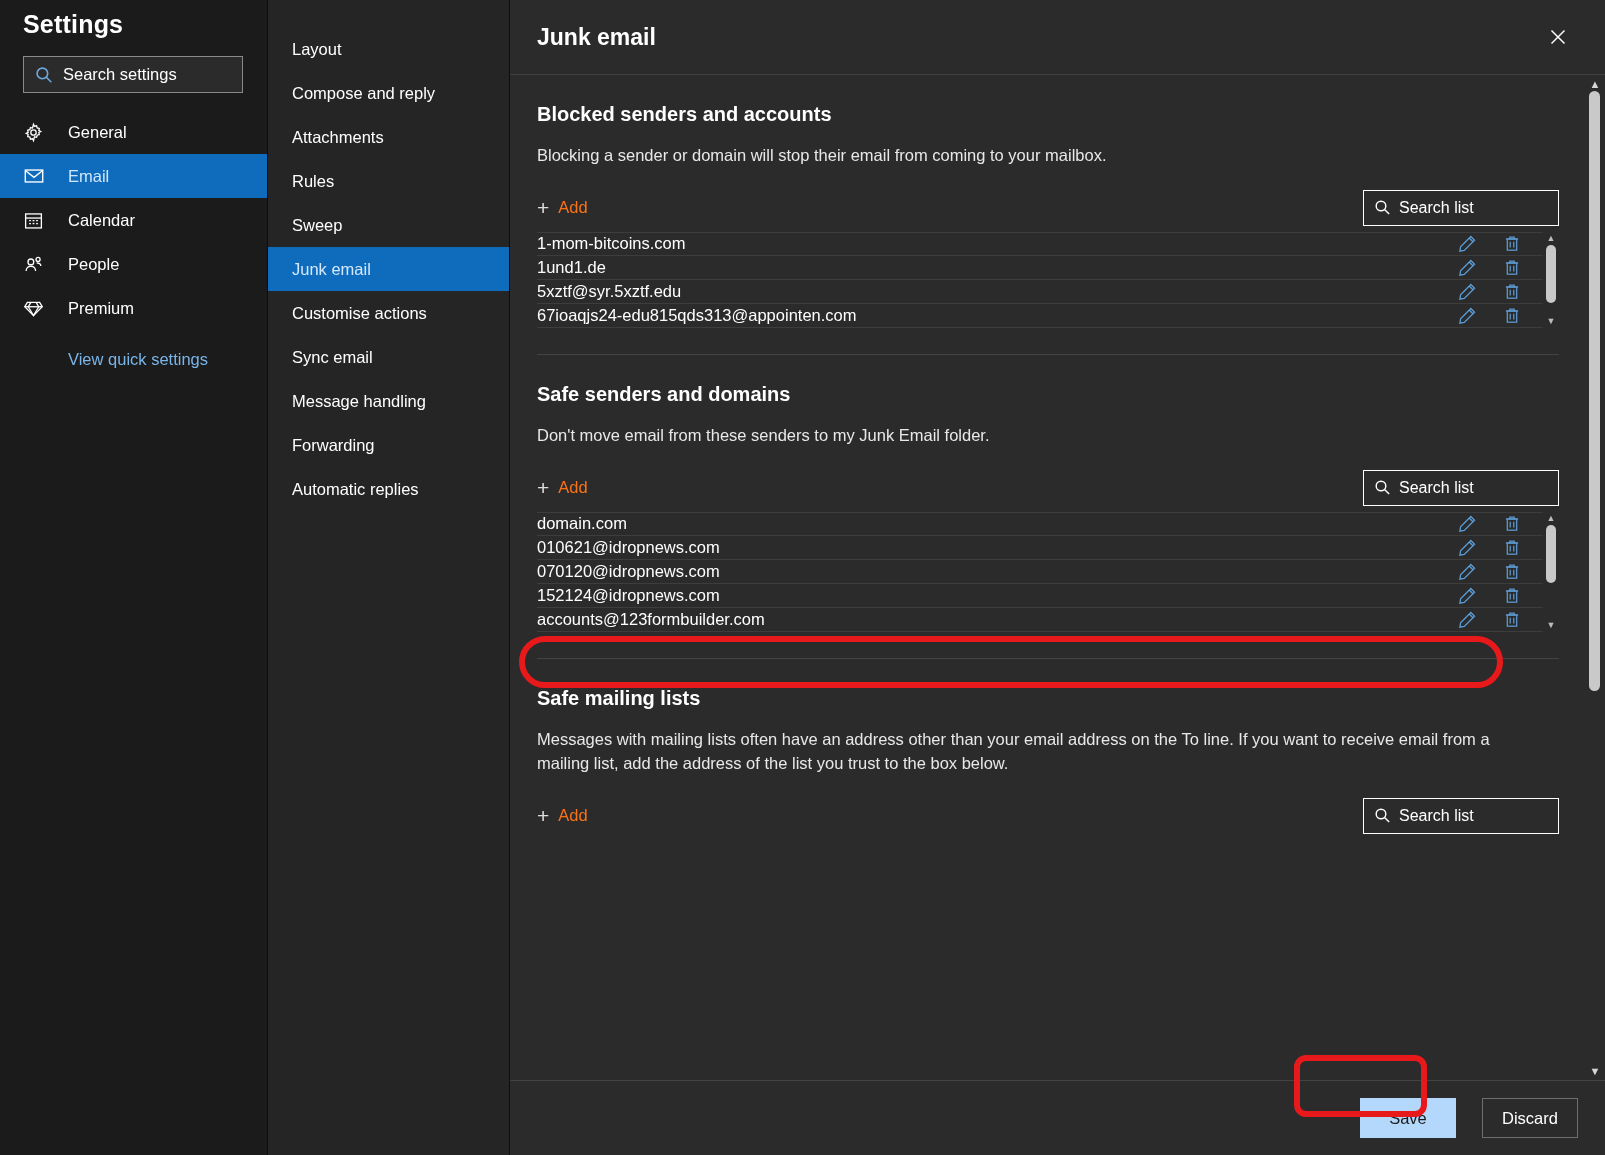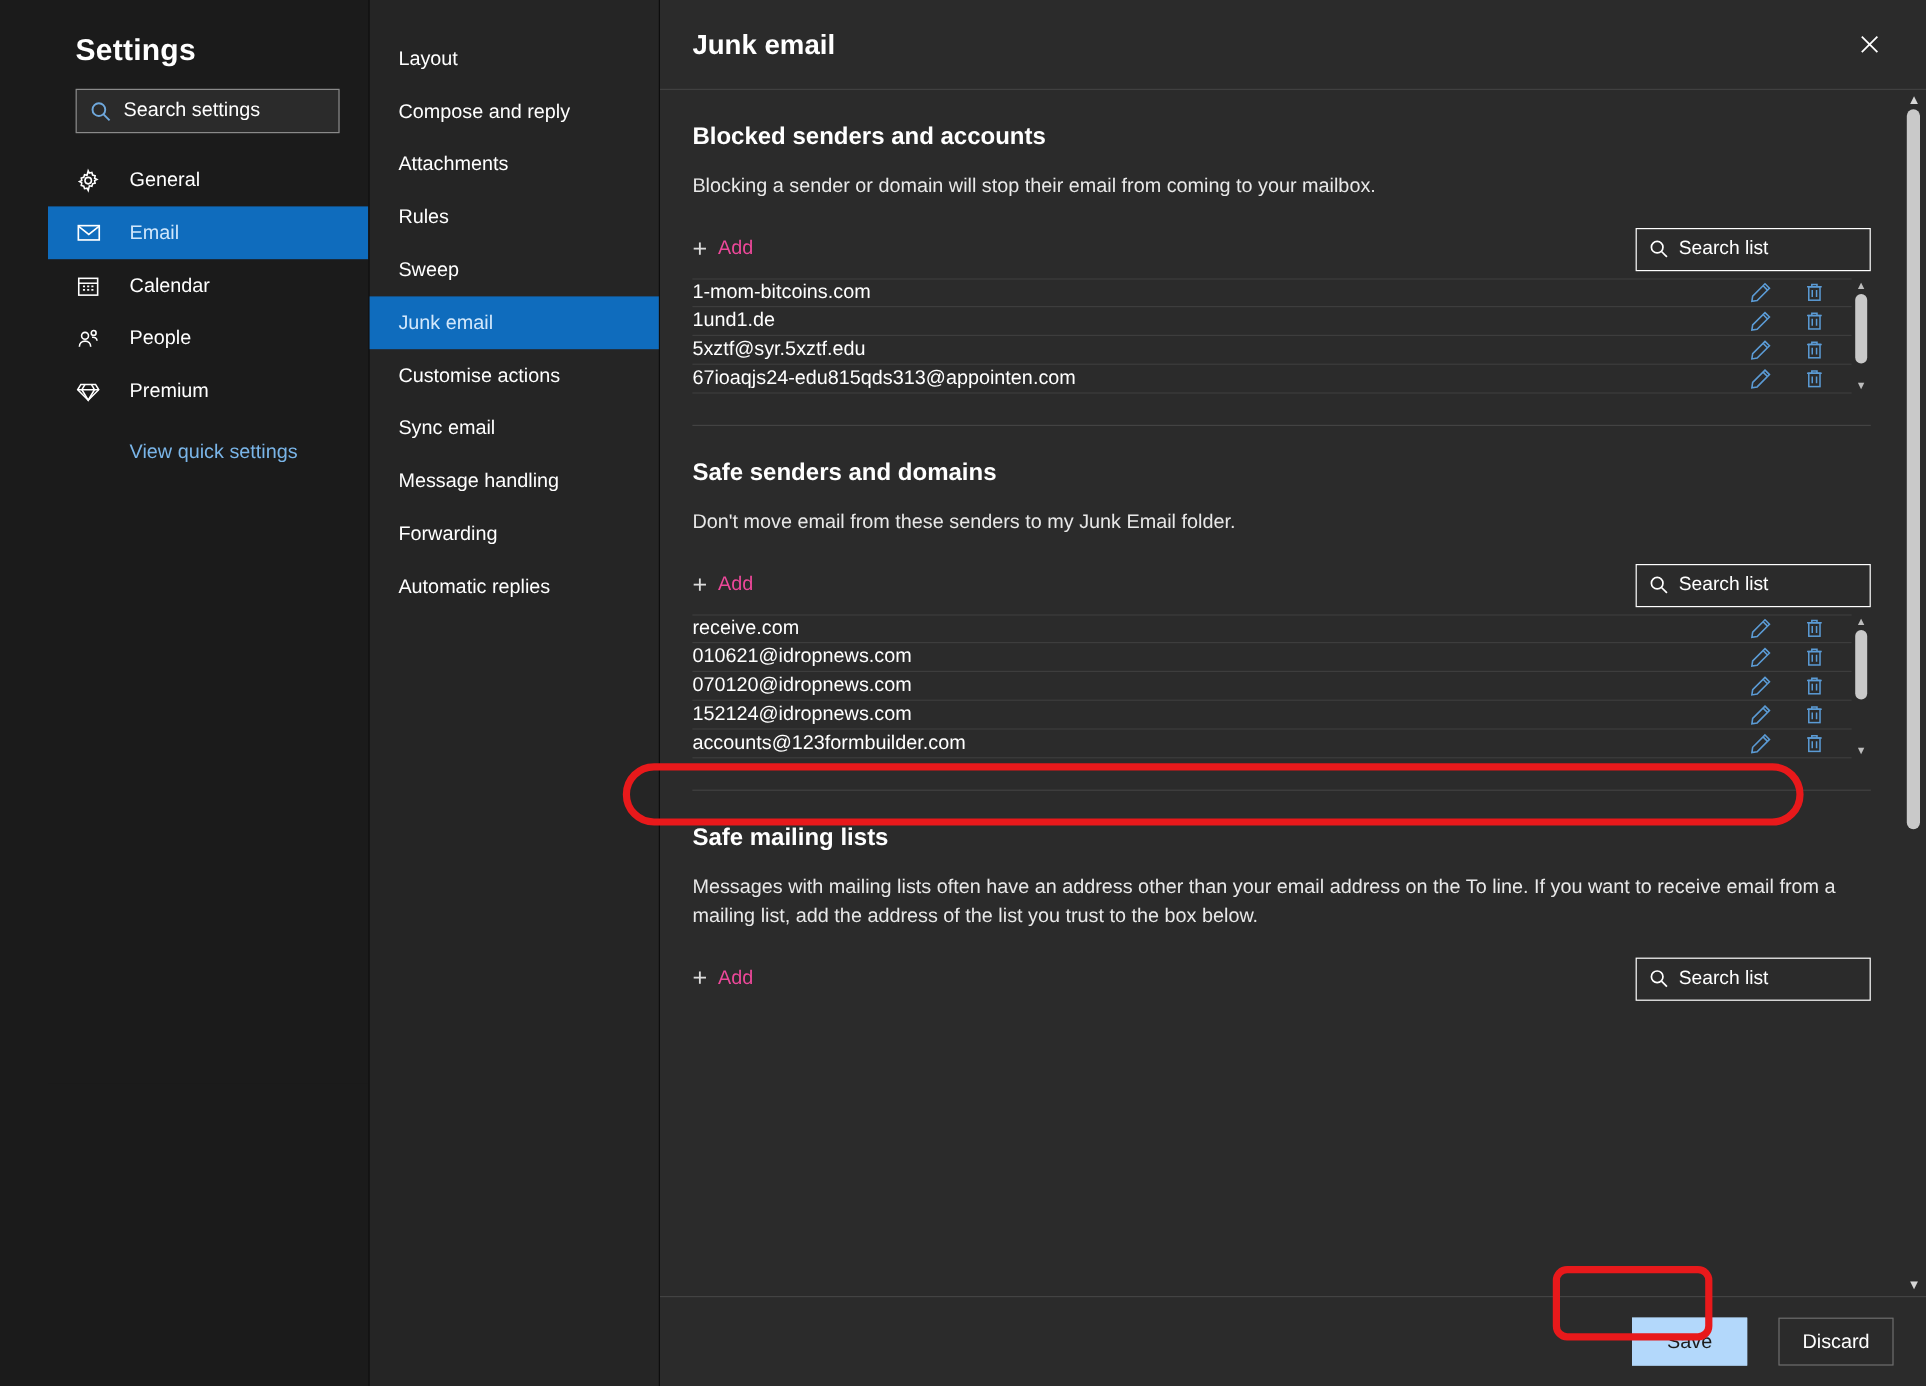--- a/index.html
+++ b/index.html
@@ -9,22 +9,21 @@
     font-family: "Liberation Sans", sans-serif;
     overflow: hidden;
   }
   .app { display: flex; width: 1605px; height: 1155px; }
 
   
   .sidebar {
     width: 267px; height: 903px;
     background: #1b1b1b;
     flex: 0 0 267px;
-    padding-top: 28px;
-    margin-left: 40px;
+    padding-top: 10px;
   }
   .sidebar-title {
     color: #ffffff; font-size: 25px; font-weight: bold;
     padding: 0 0 0 23px; margin-bottom: 17px; letter-spacing: .2px;
   }
   .search-settings {
     margin: 0 24px 0 23px;
     height: 37px;
     border: 1px solid #8a8a8a;
     background: #2b2b2b;
@@ -114,21 +113,21 @@
   }
   .section-desc {
     color: #e8e8e8; font-size: 16.5px; line-height: 1.45; max-width: 985px;
   }
   .row-add {
     display: flex; align-items: center; justify-content: space-between;
     margin-top: 22px;
   }
   .add-btn { display: flex; align-items: center; cursor: pointer; }
   .add-plus { color: #dcdcdc; font-size: 21px; line-height: 1; margin-right: 9px; font-weight: 300; }
-  .add-label { color: #ec4899; font-size: 16.5px; }
+  .add-label { color: #f97316; font-size: 16.5px; }
   .search-list {
     width: 196px; height: 36px; border: 1px solid #ffffff;
     background: #2b2b2b; display: flex; align-items: center; padding-left: 10px;
   }
   .search-list .mag { margin-right: 8px; display: flex; }
   .search-list input {
     background: transparent; border: none; outline: none;
     color: #ffffff; font-size: 16px;
     font-family: "Liberation Sans", sans-serif; width: 100%;
   }
@@ -448,21 +447,21 @@
                     <line x1="11.2" y1="11.2" x2="16" y2="16" stroke="#ffffff" stroke-width="1.5"></line>
                   </svg>
               </span>
               <input type="text" placeholder="Search list" style="">
             </div>
           </div>
 
           <div class="list-box">
             <div class="list-rows">
               <div class="list-row">
-                <div class="lr-text">receive.com</div>
+                <div class="lr-text">domain.com</div>
                 <div class="lr-actions">
                   <span class="ic-btn">
                       <svg width="19" height="19" viewBox="0 0 20 20" fill="none" stroke="#5b9bd5" stroke-width="1.4">
                         <path d="M13.5 2.6l3.9 3.9L6.6 17.3 2 18l.7-4.6z"></path>
                         <path d="M11.8 4.3l3.9 3.9"></path>
                       </svg>
                     </span>
                   <span class="ic-btn">
                       <svg width="18" height="19" viewBox="0 0 20 20" fill="none" stroke="#5b9bd5" stroke-width="1.4">
                         <path d="M3.2 5h13.6"></path>

